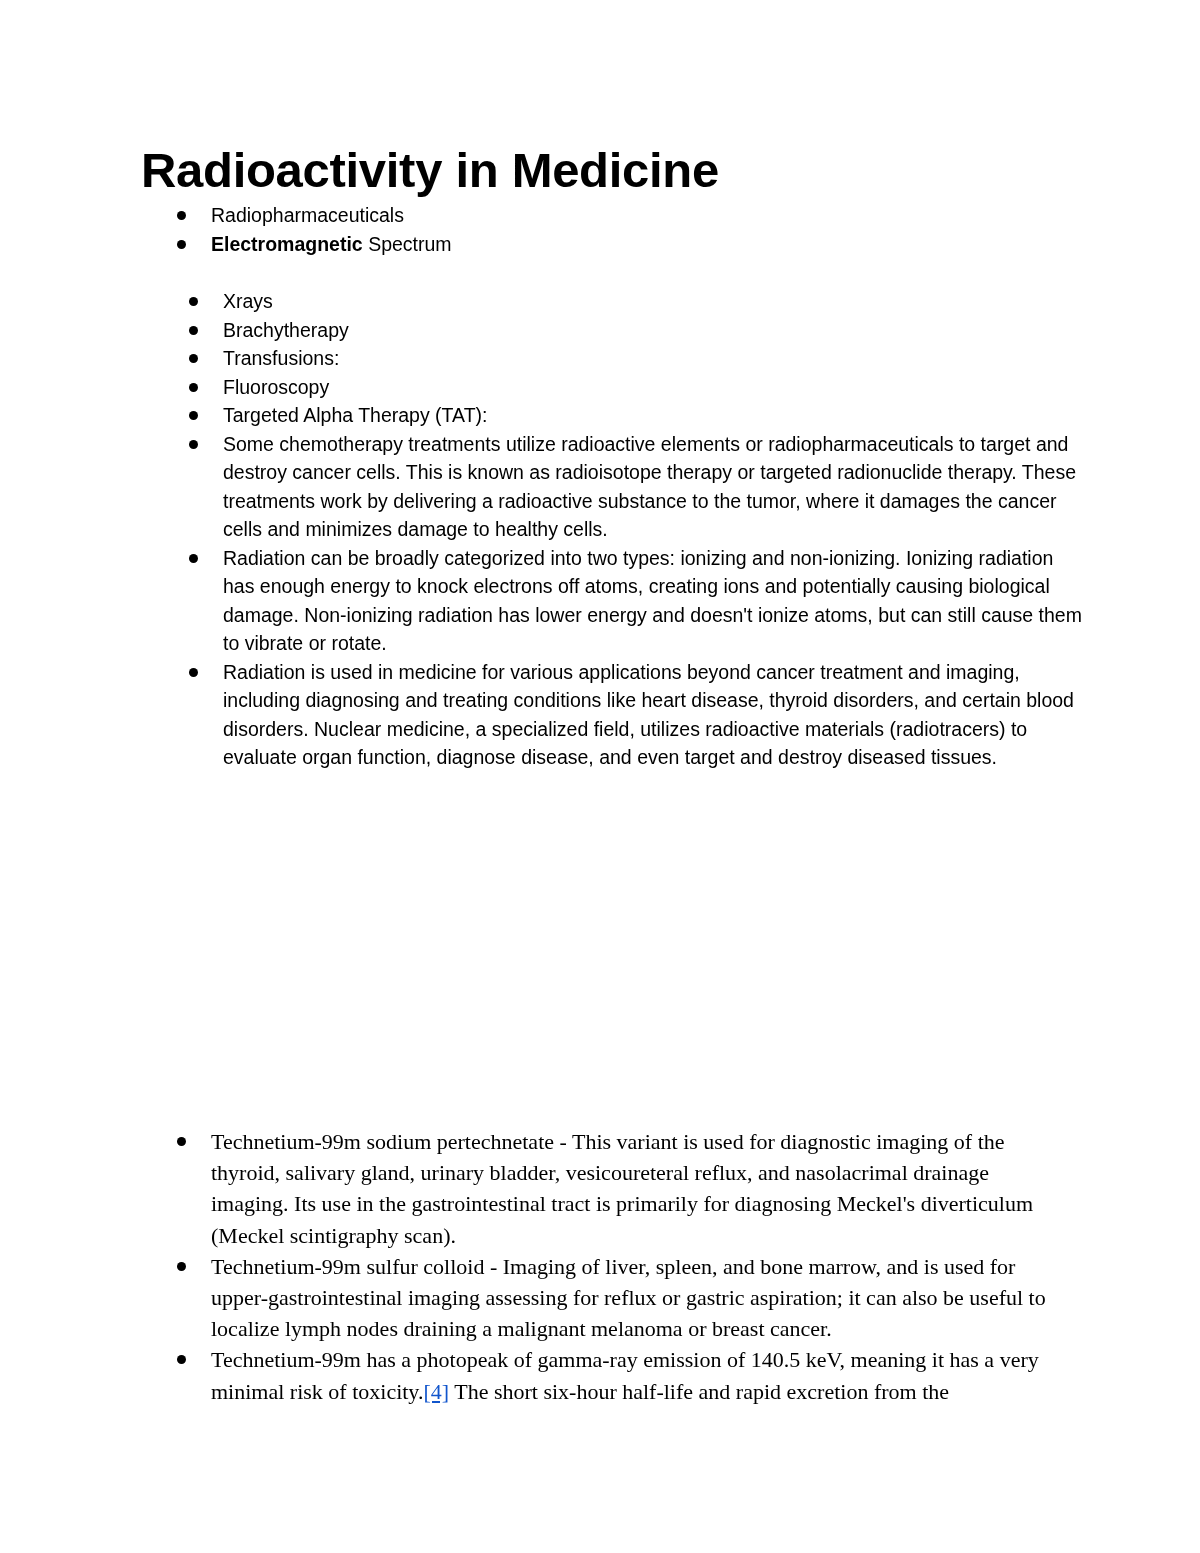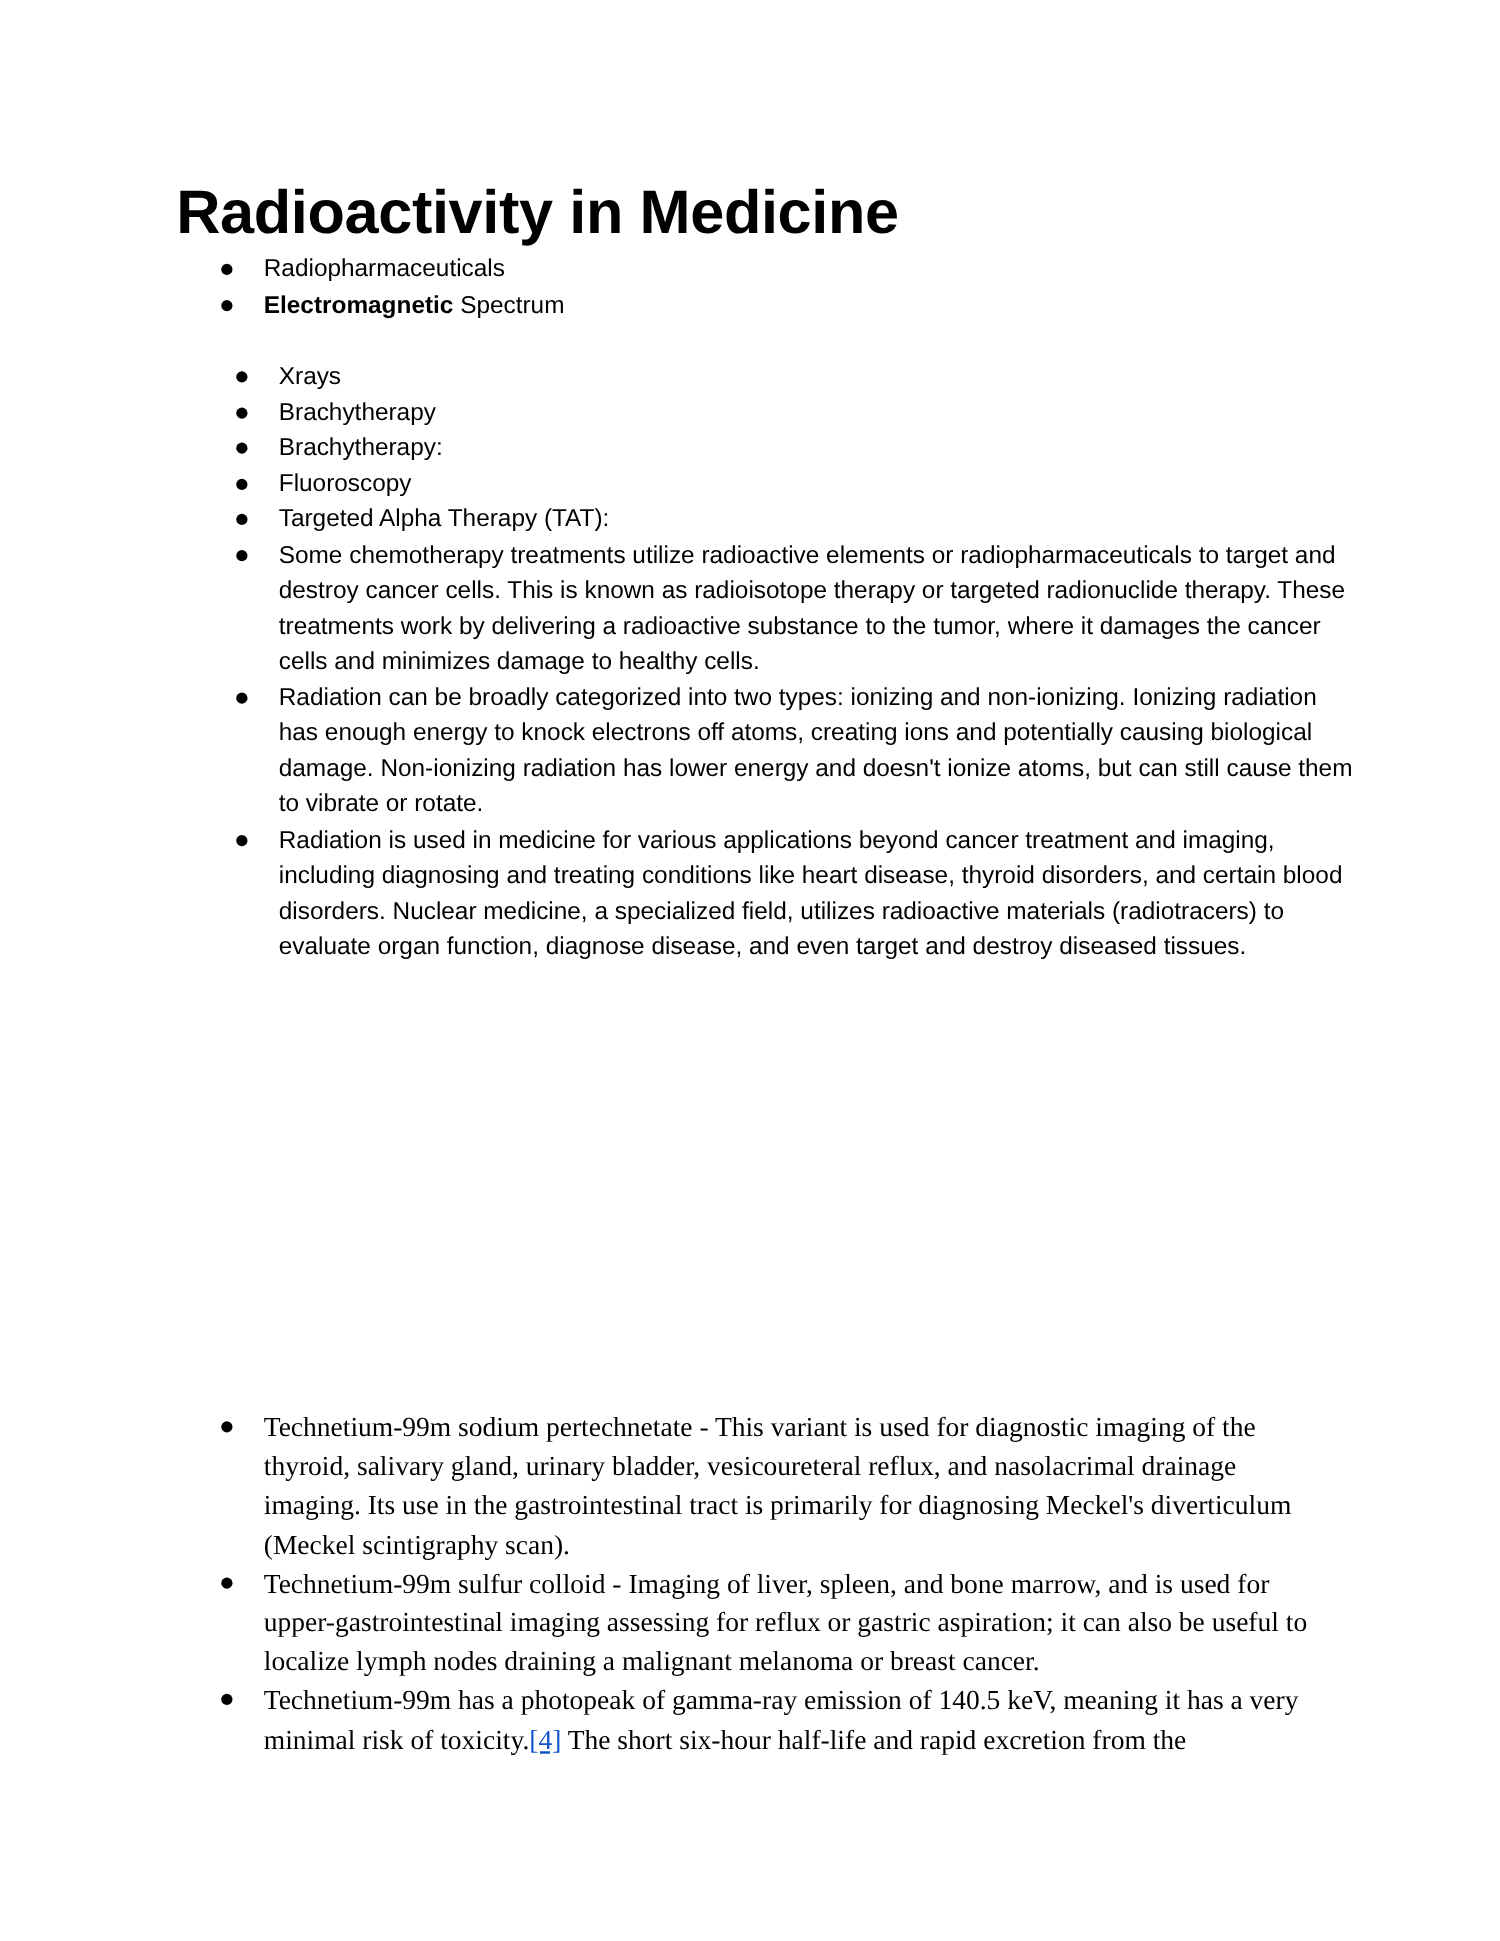--- a/index.html
+++ b/index.html
@@ -44,21 +44,21 @@
     <li>
       <span class="bullet"></span>
       <span>Xrays</span>
     </li>
     <li>
       <span class="bullet"></span>
       <span>Brachytherapy</span>
     </li>
     <li>
       <span class="bullet"></span>
-      <span>Brachytherapy:</span>
+      <span>Transfusions:</span>
     </li>
     <li>
       <span class="bullet"></span>
       <span>Fluoroscopy</span>
     </li>
     <li>
       <span class="bullet"></span>
       <span>Targeted Alpha Therapy (TAT):</span>
     </li>
     <li>

